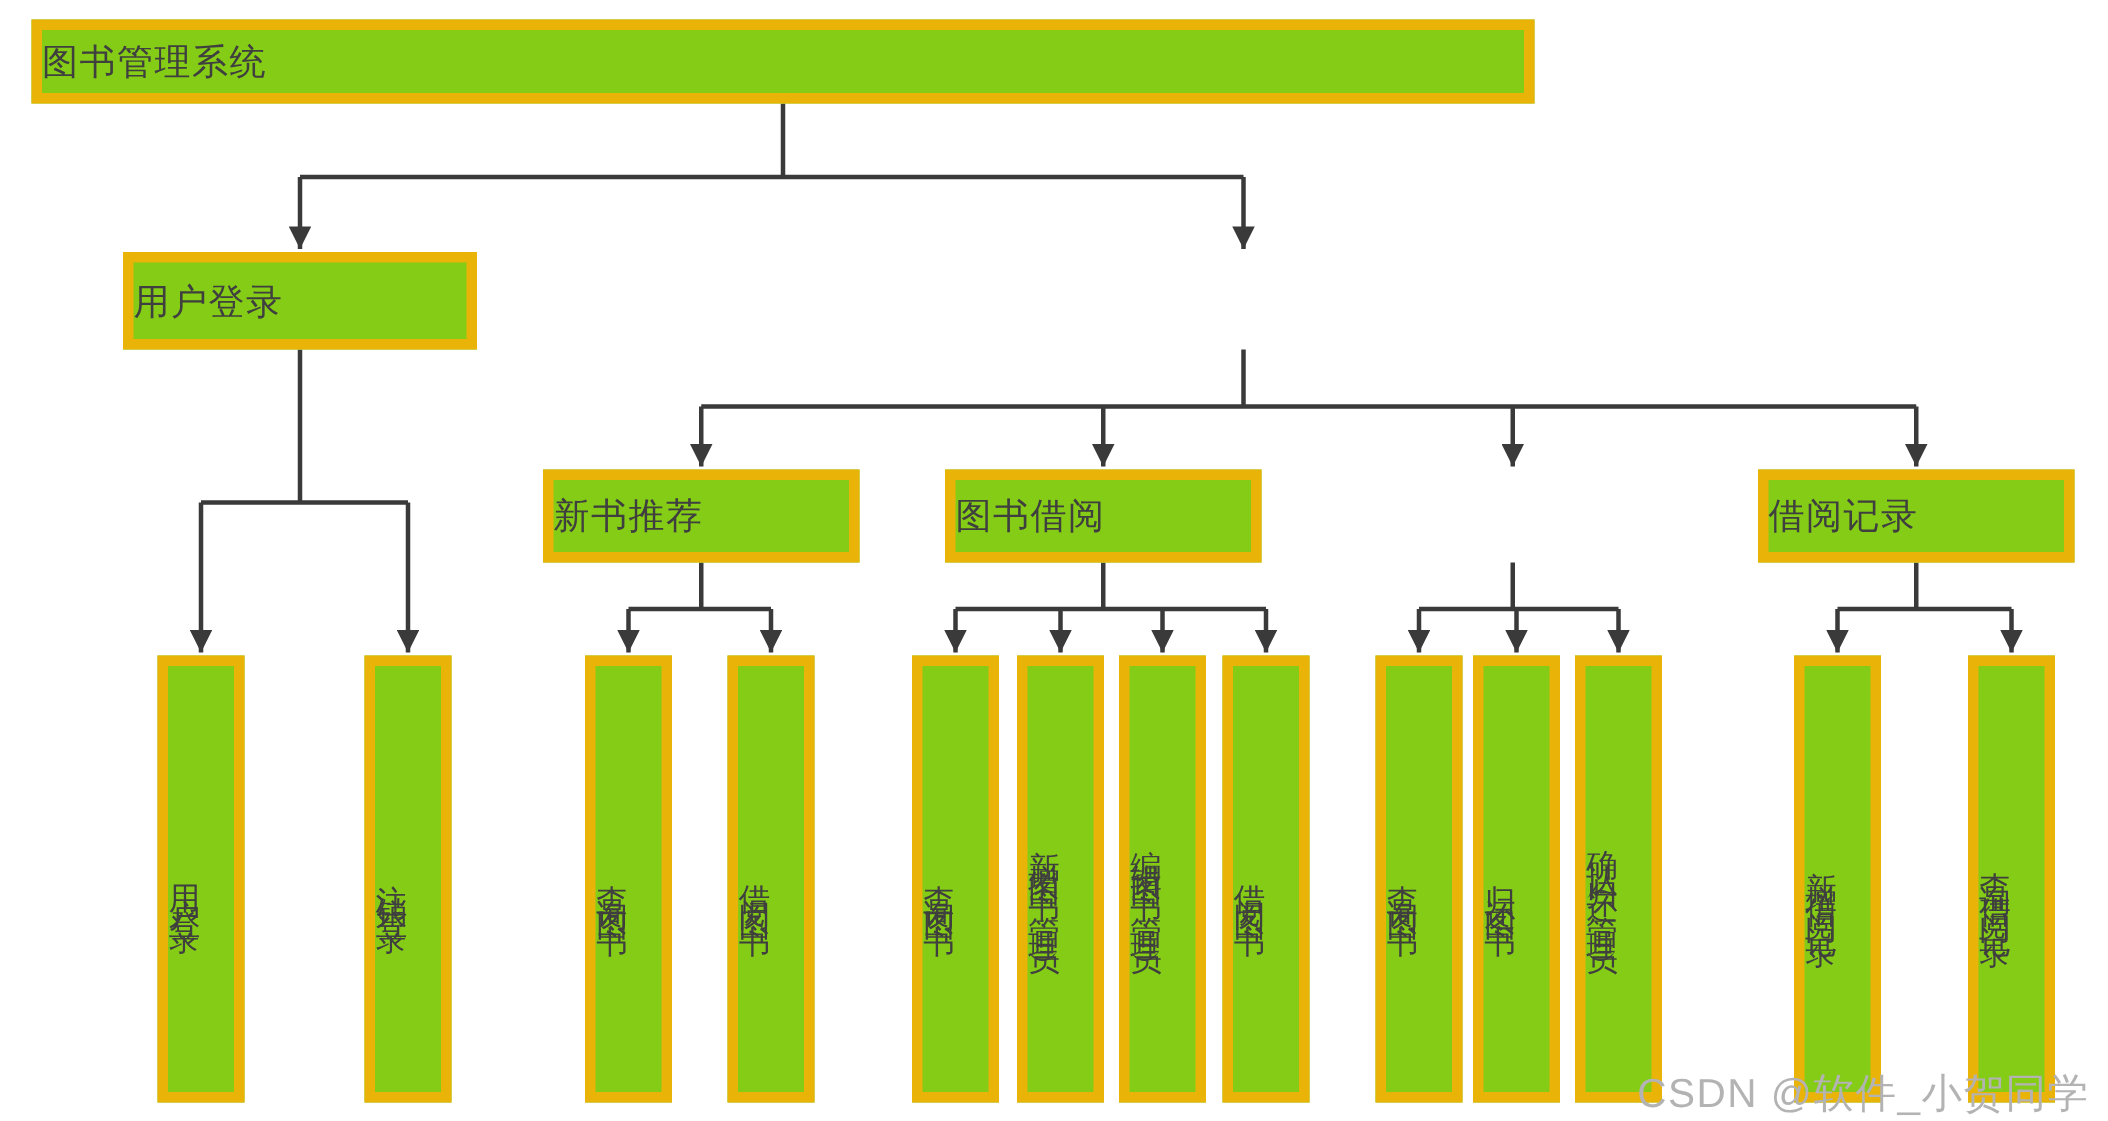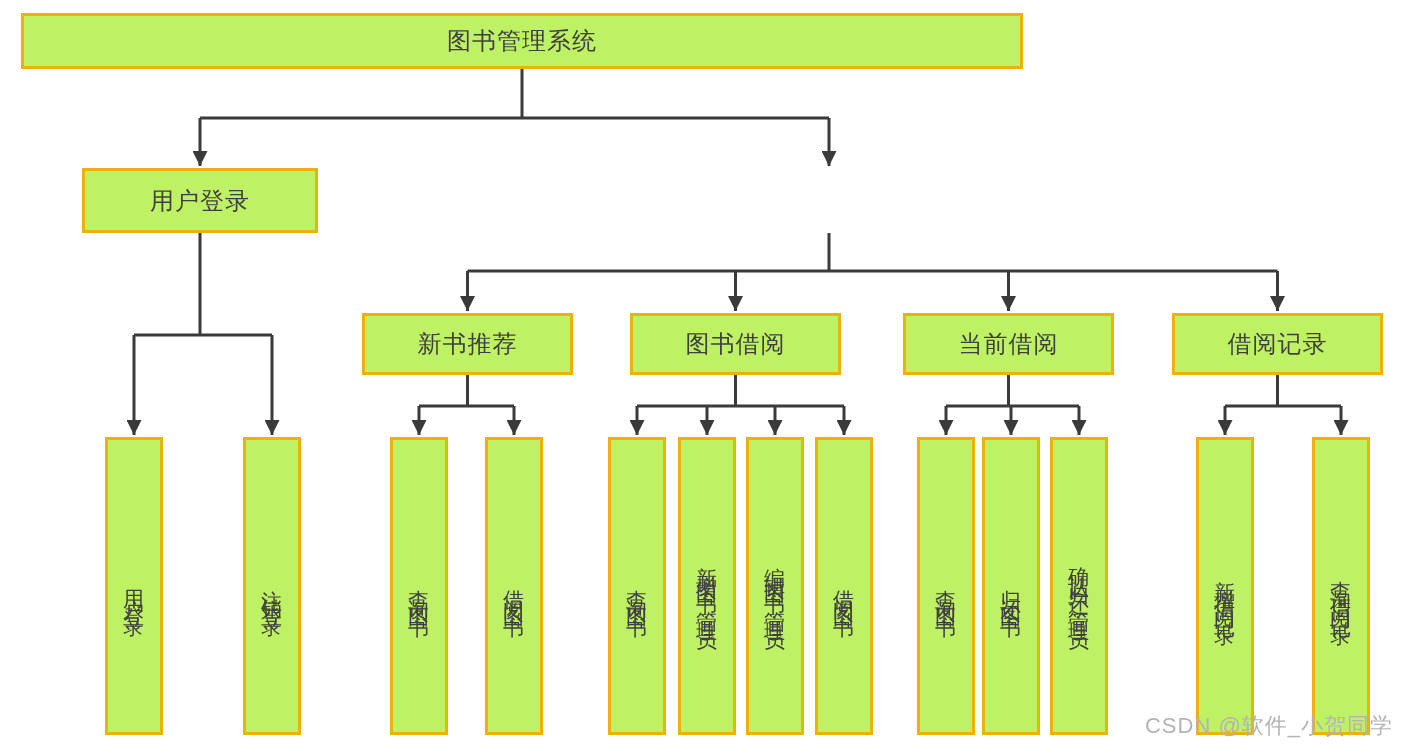--- a/index.html
+++ b/index.html
@@ -12,46 +12,45 @@
     overflow: hidden;
   }
   .connectors {
     position: absolute;
     left: 0; top: 0;
     width: 1405px; height: 747px;
   }
   .box {
     position: absolute;
     box-sizing: border-box;
-    background: #bef264;
-    border: 3px solid #eab308;
+    background: #84cc16;
+    border: 7px solid #eab308;
     display: flex;
     align-items: center;
-    justify-content: center;
   }
   .hlabel {
     font-size: 24px;
     color: #3f3f3f;
     letter-spacing: 1px;
     white-space: nowrap;
   }
   .vlabel {
     writing-mode: vertical-rl;
     text-orientation: mixed;
     font-size: 21px;
     line-height: 1;
     letter-spacing: 9px;
     margin-bottom: -9px; 
     color: #3f3f3f;
   }
   .watermark {
     position: absolute;
     right: 12px;
     top: 711px;
-    font-size: 22px;
+    font-size: 27px;
     color: #b3b3b3;
     letter-spacing: 1px;
     white-space: nowrap;
     z-index: 5;
   }
 </style>
 </head>
 <body>
 
 <div class="stage">
@@ -113,23 +112,20 @@
   <div class="box" style="left:82px;top:168px;width:236px;height:65px">
     <span class="hlabel">用户登录</span>
   </div>
 
   <div class="box" style="left:630px;top:313px;width:211px;height:62px">
     <span class="hlabel">图书借阅</span>
   </div>
   <div class="box" style="left:362px;top:313px;width:211px;height:62px">
     <span class="hlabel">新书推荐</span>
   </div>
-  <div class="box" style="left:903px;top:313px;width:211px;height:62px">
-    <span class="hlabel">当前借阅</span>
-  </div>
   <div class="box" style="left:1172px;top:313px;width:211px;height:62px">
     <span class="hlabel">借阅记录</span>
   </div>
 
   <div class="box" style="left:105px;top:437px;width:58px;height:298px">
     <span class="vlabel">用户登录</span>
   </div>
   <div class="box" style="left:243px;top:437px;width:58px;height:298px">
     <span class="vlabel">注销登录</span>
   </div>

